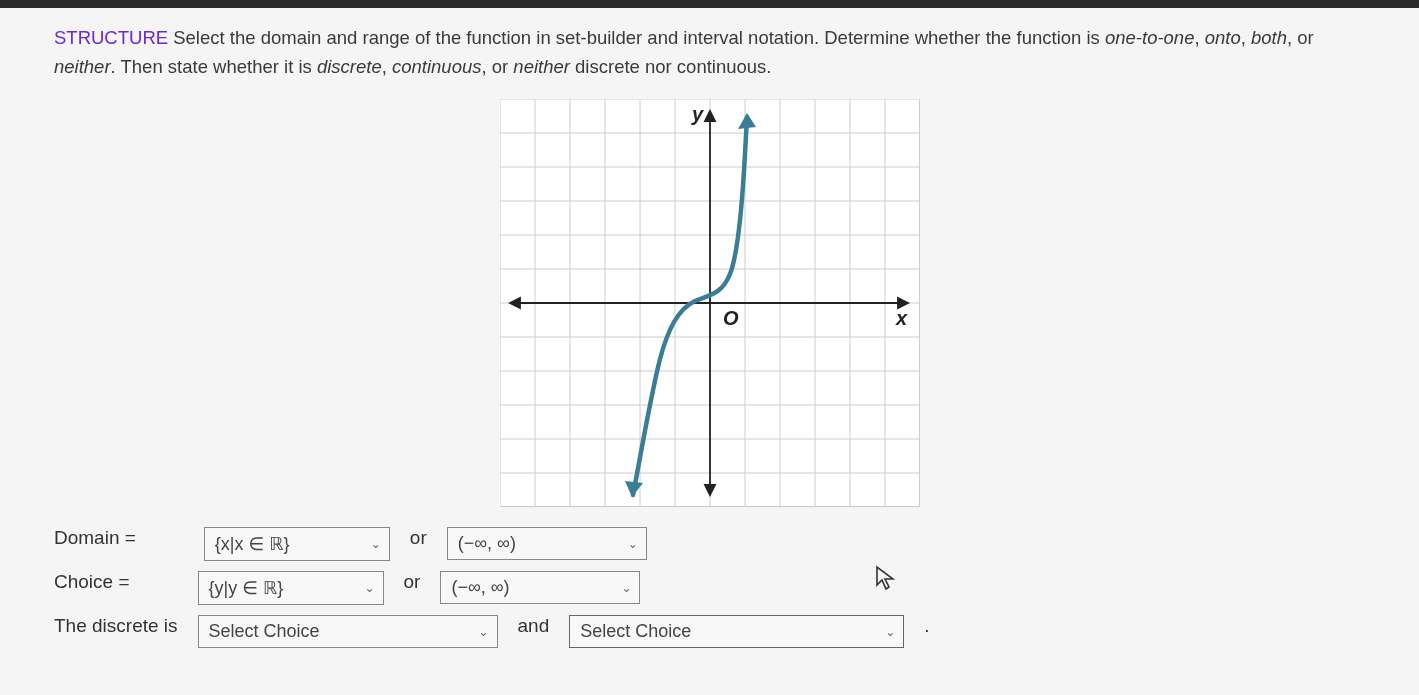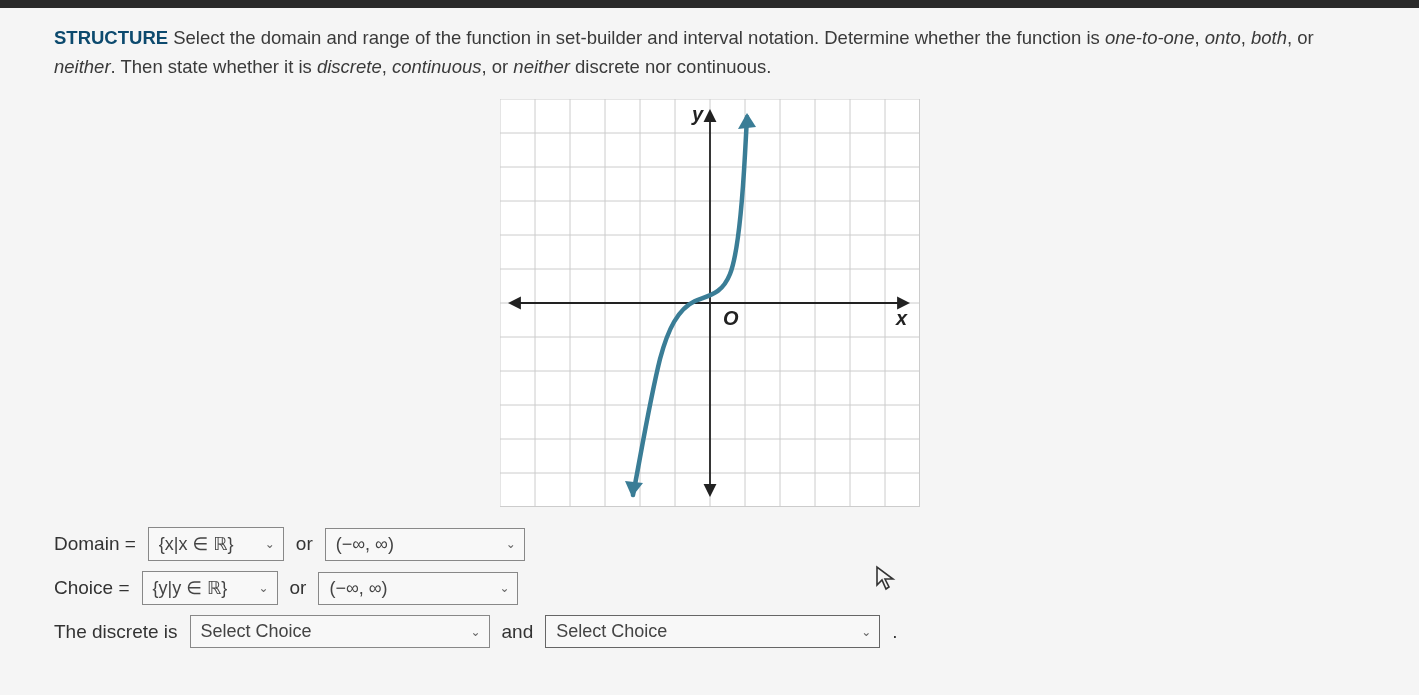--- a/index.html
+++ b/index.html
@@ -20,58 +20,58 @@
     .content {
       padding: 16px 54px;
       color: #333;
     }
     .question-text {
       font-size: 18.5px;
       line-height: 1.55;
       color: #3a3a3a;
       margin-bottom: 18px;
     }
-    .bold { font-weight: bold; color: #0c4a6e; }
+    .bold { font-weight: normal; color: #6d28d9; }
     .italic { font-style: italic; margin-top: 36px; }
     .graph-wrap {
       display: flex;
       justify-content: center;
       margin-bottom: 20px;
     }
     .graph {
       width: 420px;
       height: 408px;
       position: relative;
       background: #fff;
       border-right: 1px solid #ccc;
       border-bottom: 1px solid #ccc;
     }
     .answers {
       font-size: 19px;
       color: #333;
     }
     .row {
       display: flex;
-      align-items: center;
+      align-items: flex-start;
       margin-bottom: 10px;
-      gap: 12px;
+      gap: 20px;
     }
     .dropdown {
       display: inline-flex;
       align-items: center;
       justify-content: space-between;
       border: 1px solid #888;
       background: #f8f8f8;
       padding: 5px 8px 5px 10px;
       font-size: 18px;
       color: #444;
       cursor: pointer;
       min-height: 32px;
     }
-    .dd1 { width: 136px; }
+    .dd1 { width: 186px; margin-left: 48px; }
     .dd2 { width: 200px; }
     .dd3 { width: 300px; }
     .dd4 { width: 335px; }
     .dd4 { border: 1.5px solid #666; }
     .chevron {
       font-size: 12px;
       color: #666;
       margin-left: 8px;
     }
     .cursor {

